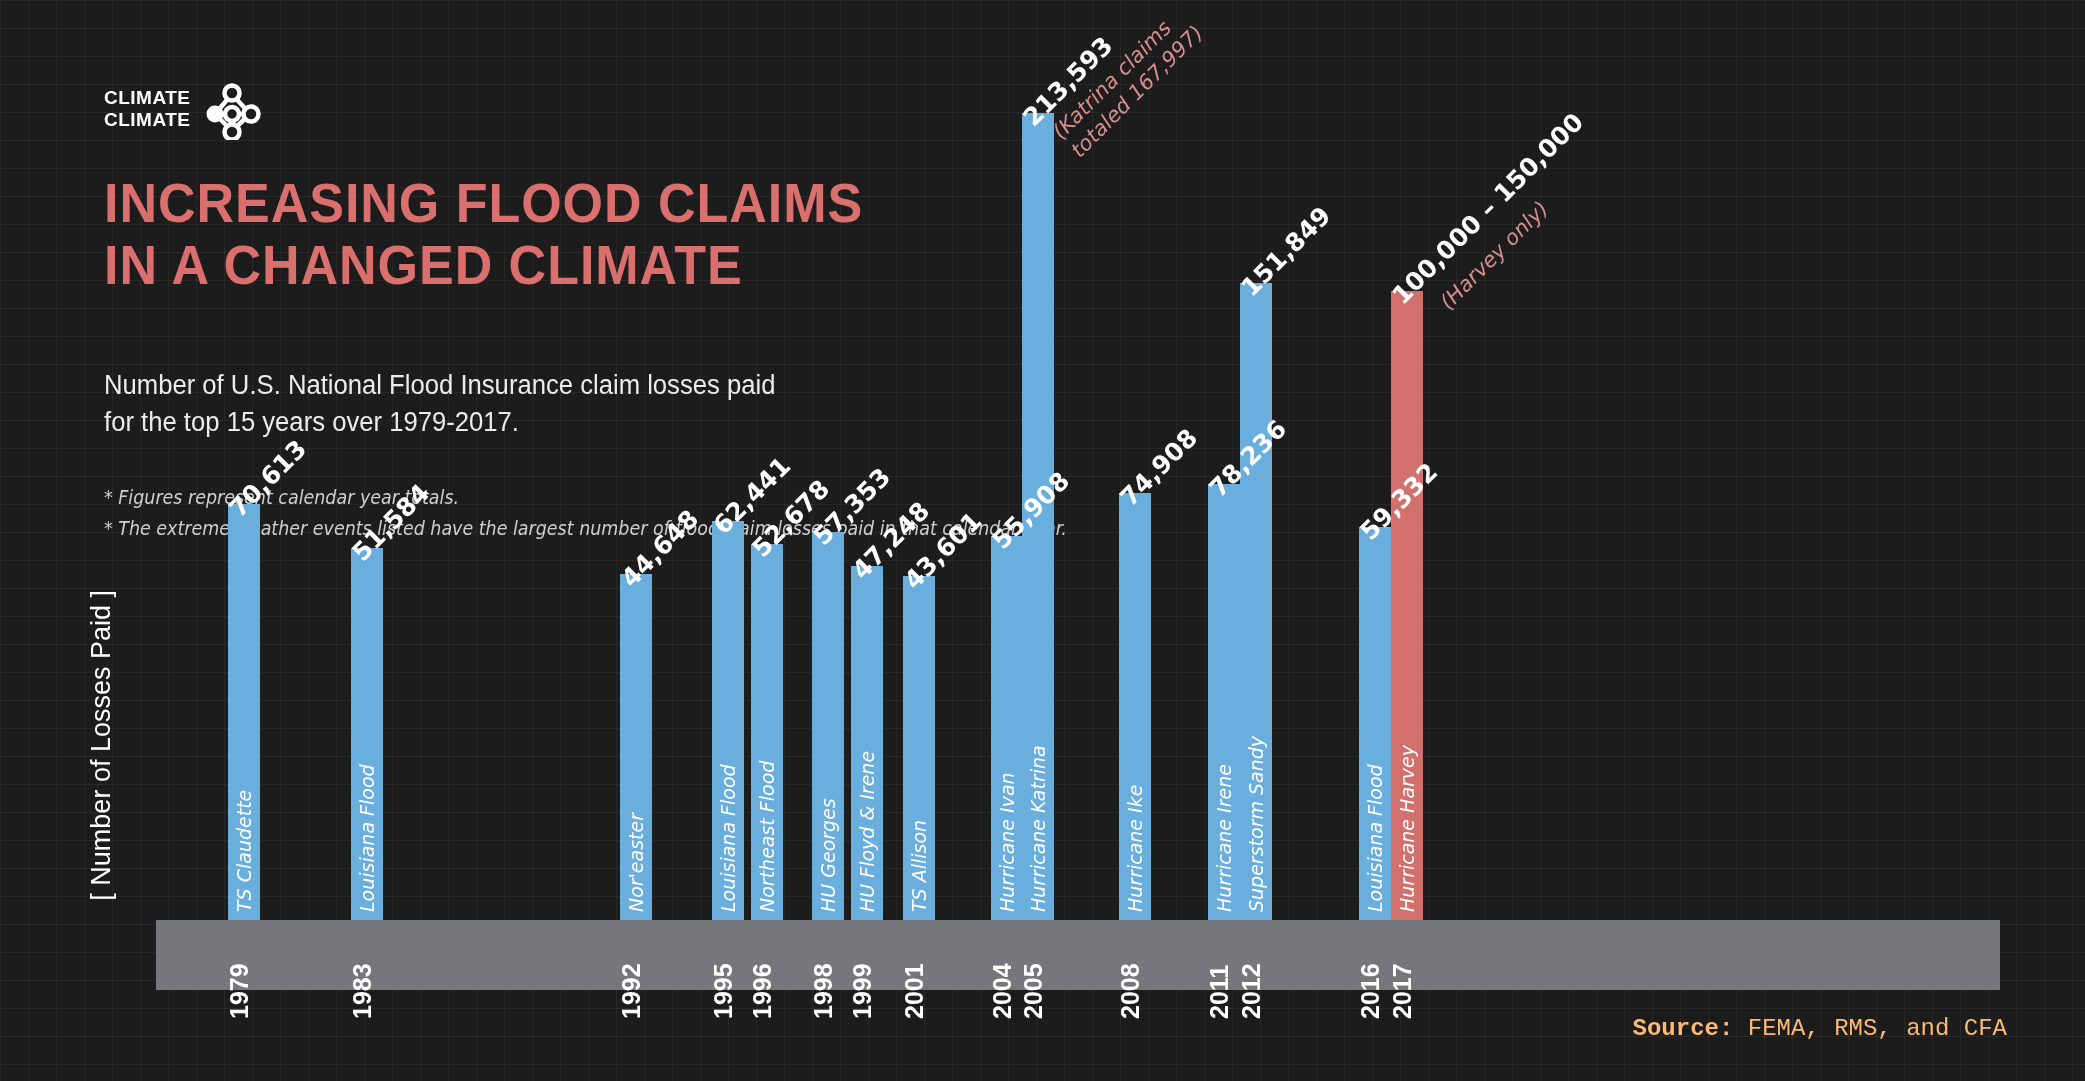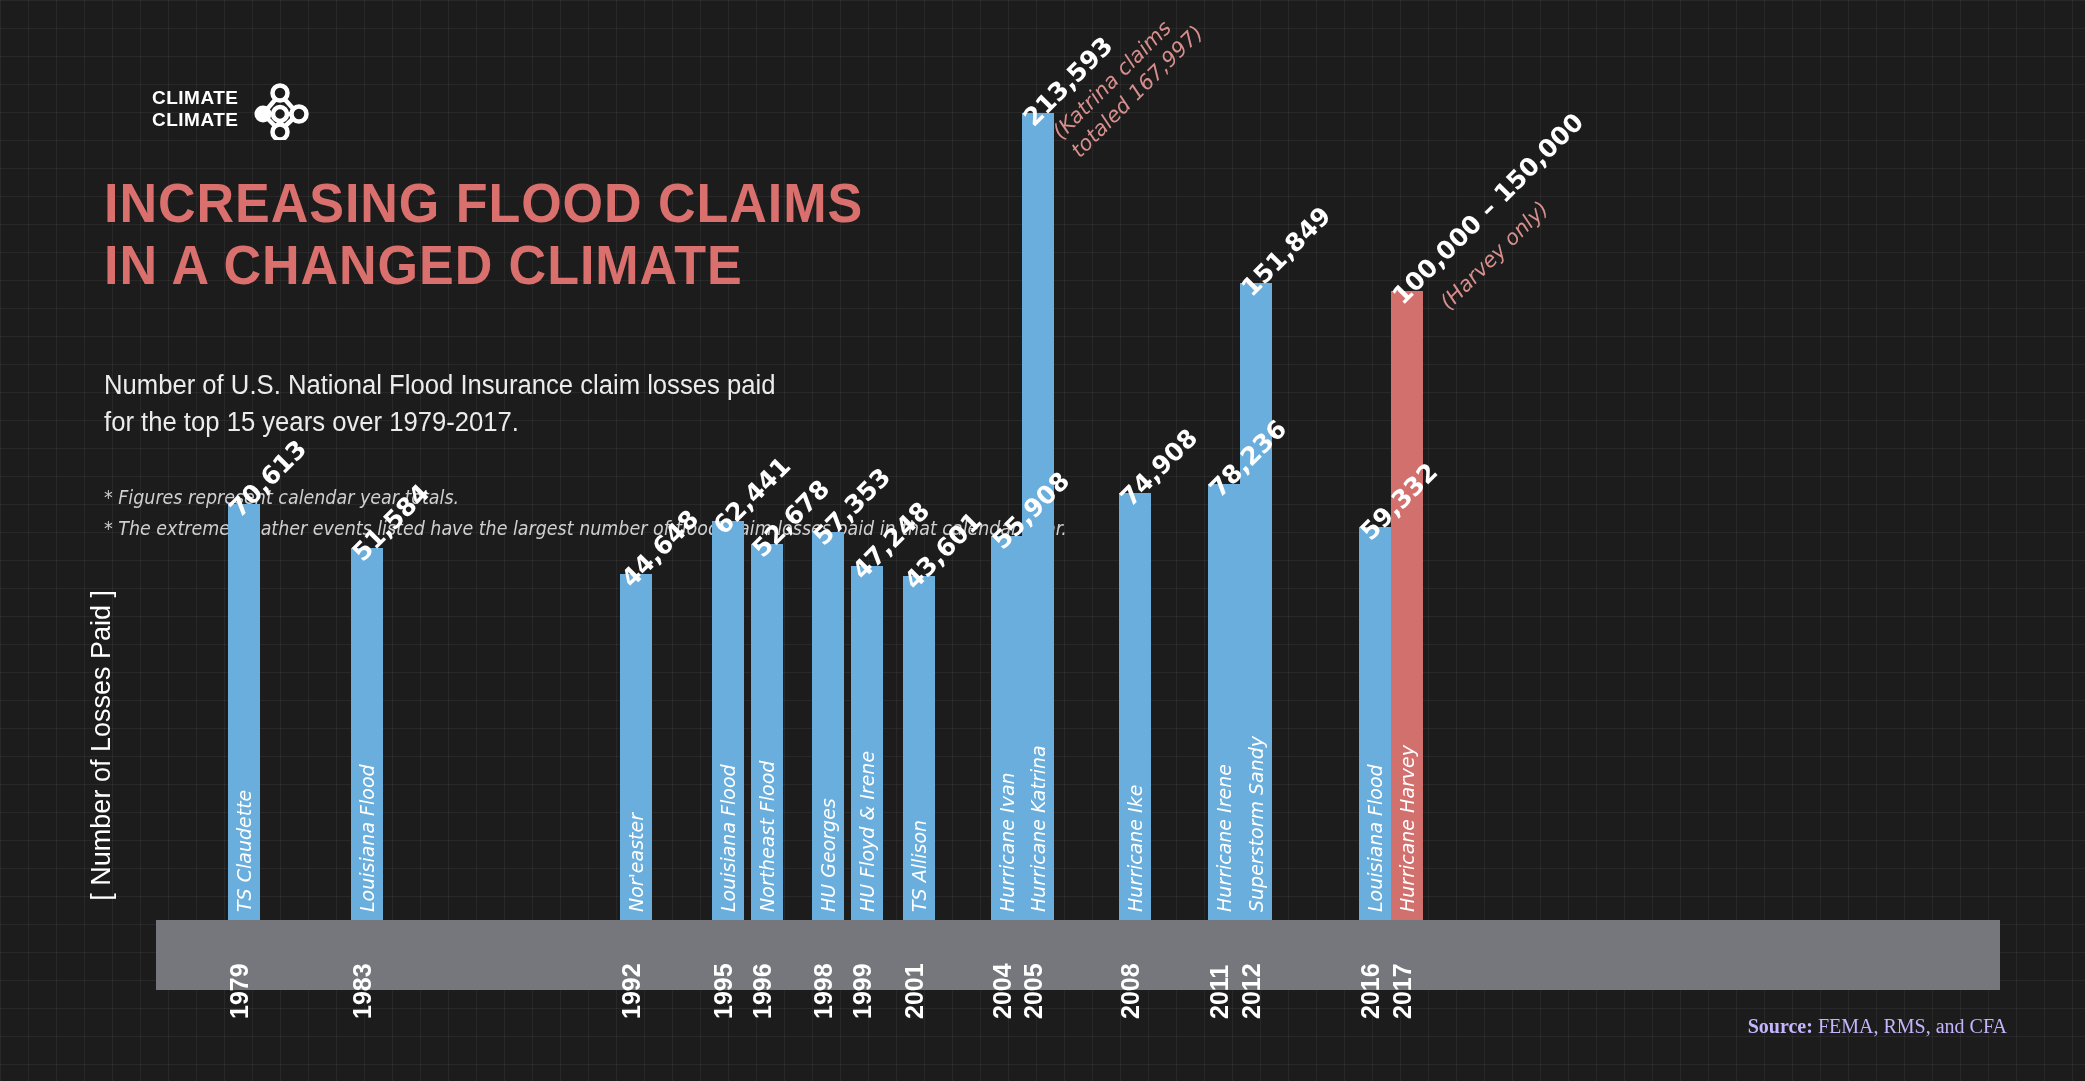--- a/index.html
+++ b/index.html
@@ -17,21 +17,21 @@
       linear-gradient(to bottom, rgba(255,255,255,.055) 1px, transparent 1px);
     background-size:28px 28px;
     pointer-events:none;
   }
   #stage{position:absolute;inset:0;}
 
   
   #logo{position:absolute;left:104px;top:78px;display:flex;align-items:center;gap:10px;}
   #logo .words{
     color:#fff;font-family:"Liberation Sans",sans-serif;font-weight:bold;
-    font-size:19px;line-height:22px;letter-spacing:.5px;margin-left:48px;
+    font-size:19px;line-height:22px;letter-spacing:.5px;
   }
   #logo svg{display:block;}
 
   
   #headline{
     position:absolute;left:104px;top:172px;width:900px;
     color:#d9706e;
     font-family:"Liberation Sans Narrow","Liberation Sans",sans-serif;
     font-weight:bold;font-size:56px;line-height:62px;
     letter-spacing:1px;
@@ -60,21 +60,21 @@
     color:#fff;font-family:"Liberation Sans",sans-serif;
     font-size:27px;white-space:nowrap;
     transform-origin:left top;transform:rotate(-90deg) translate(-100%,0);
   }
   #xlabel{
     position:absolute;left:0;top:1012px;width:2085px;text-align:center;
     color:#fff;font-family:"Liberation Sans",sans-serif;font-size:27px;
   }
   #source{
     position:absolute;right:78px;top:1015px;
-    color:#c4b5fd;font-family:Liberation Serif, serif;font-size:20px;
+    color:#fdba74;font-family:Liberation Mono, monospace;font-size:24px;
   }
   #source b{font-weight:bold;}
 
   
   #plot{position:absolute;left:156px;top:120px;width:1844px;height:800px;}
   .axisbar{
     position:absolute;left:156px;top:920px;width:1844px;height:70px;
     background:#76777c;
   }
   .bar{

